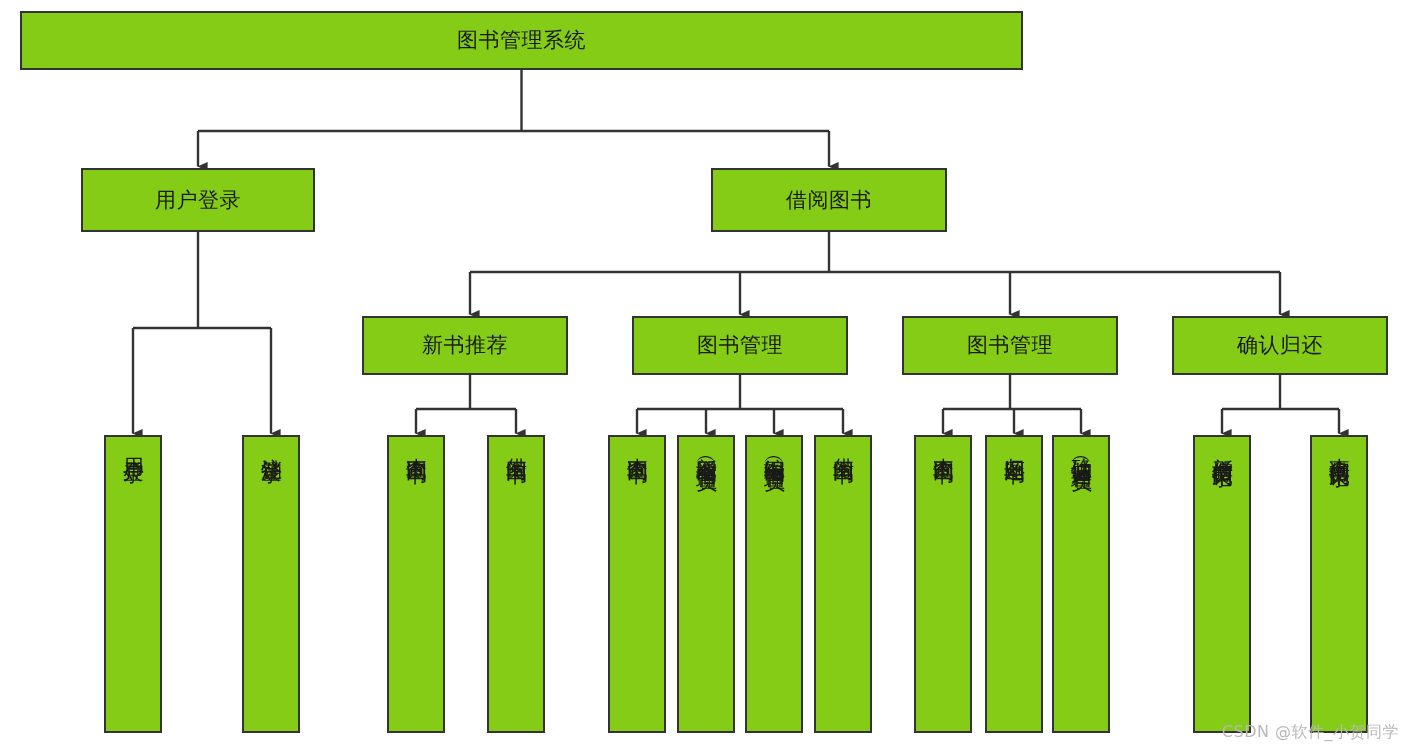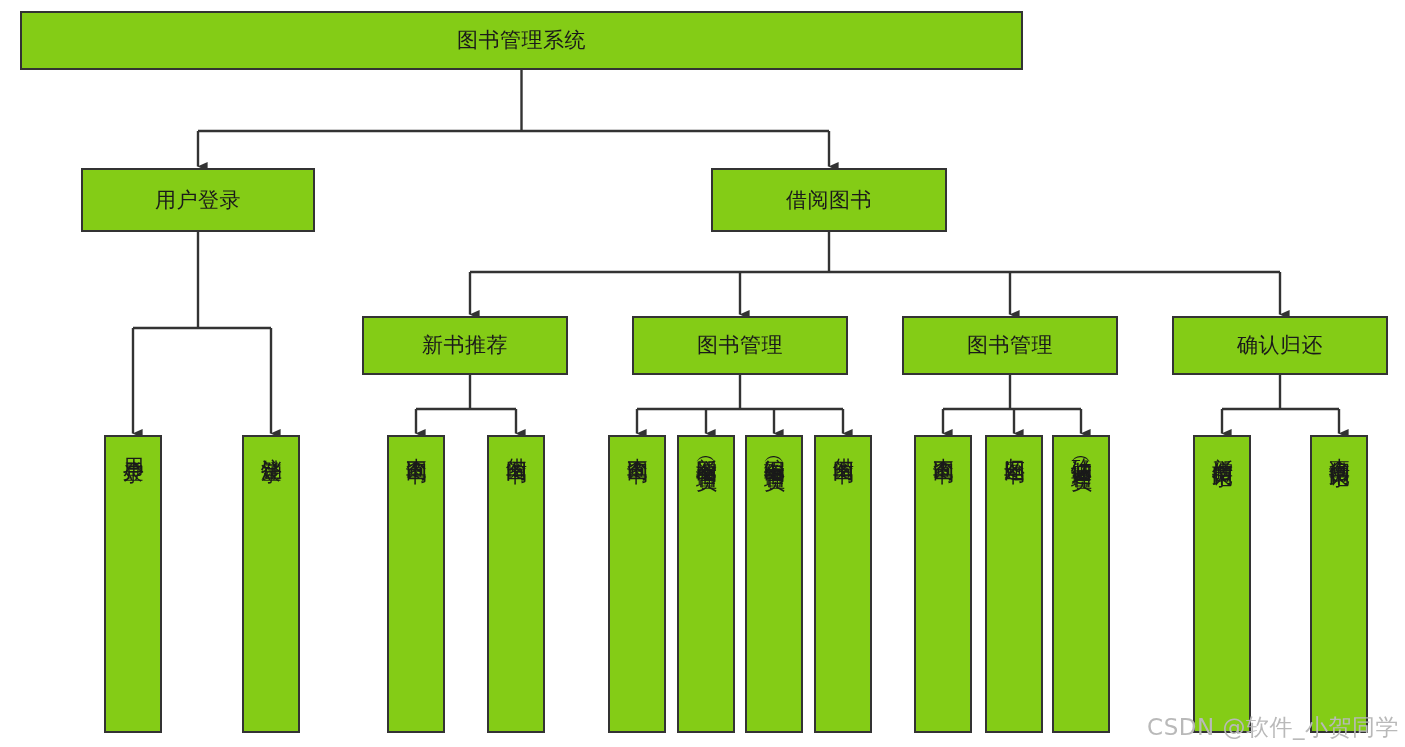--- a/index.html
+++ b/index.html
@@ -55,21 +55,21 @@
     writing-mode: vertical-rl;
     text-orientation: upright;
     font-size: 21px;
     letter-spacing: 2px;
     line-height: 1;
   }
   .watermark {
     position: absolute;
     right: 6px;
     bottom: 4px;
-    font-size: 23px;
+    font-size: 16px;
     color: #b9b9b9;
     white-space: nowrap;
     letter-spacing: 0.5px;
     margin-top: 35px;
   }
 </style>
 </head>
 <body>
 
 <div id="diagram-root">

